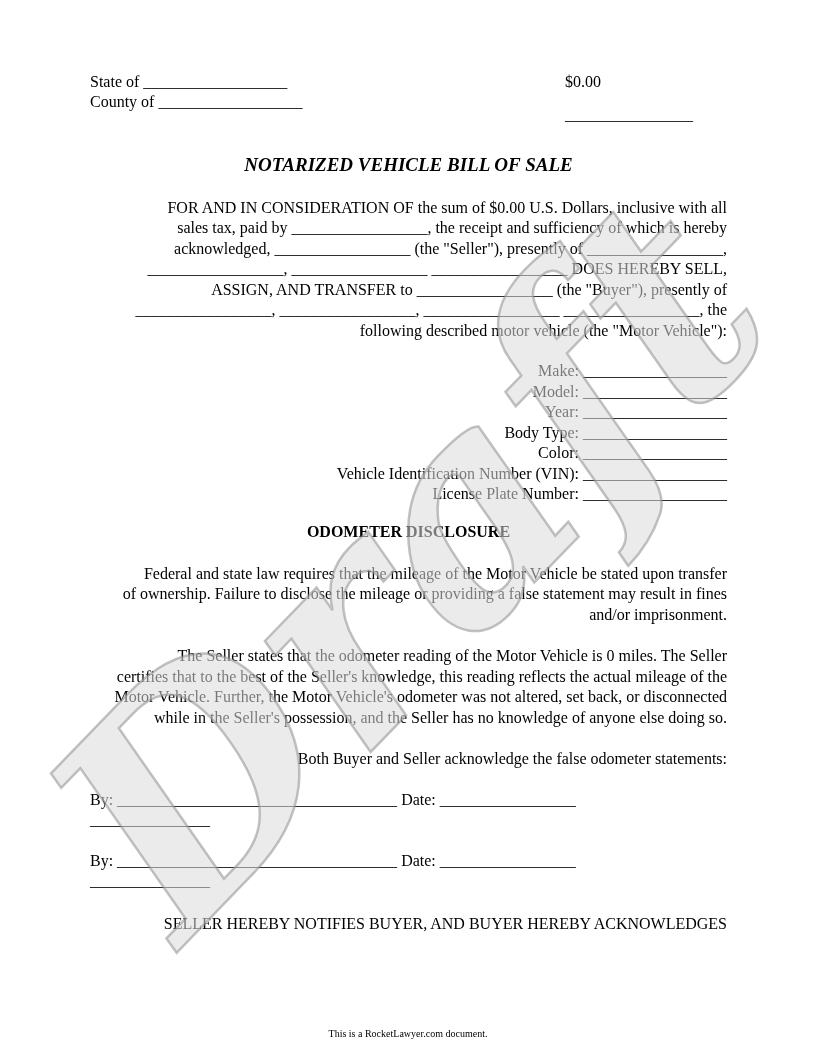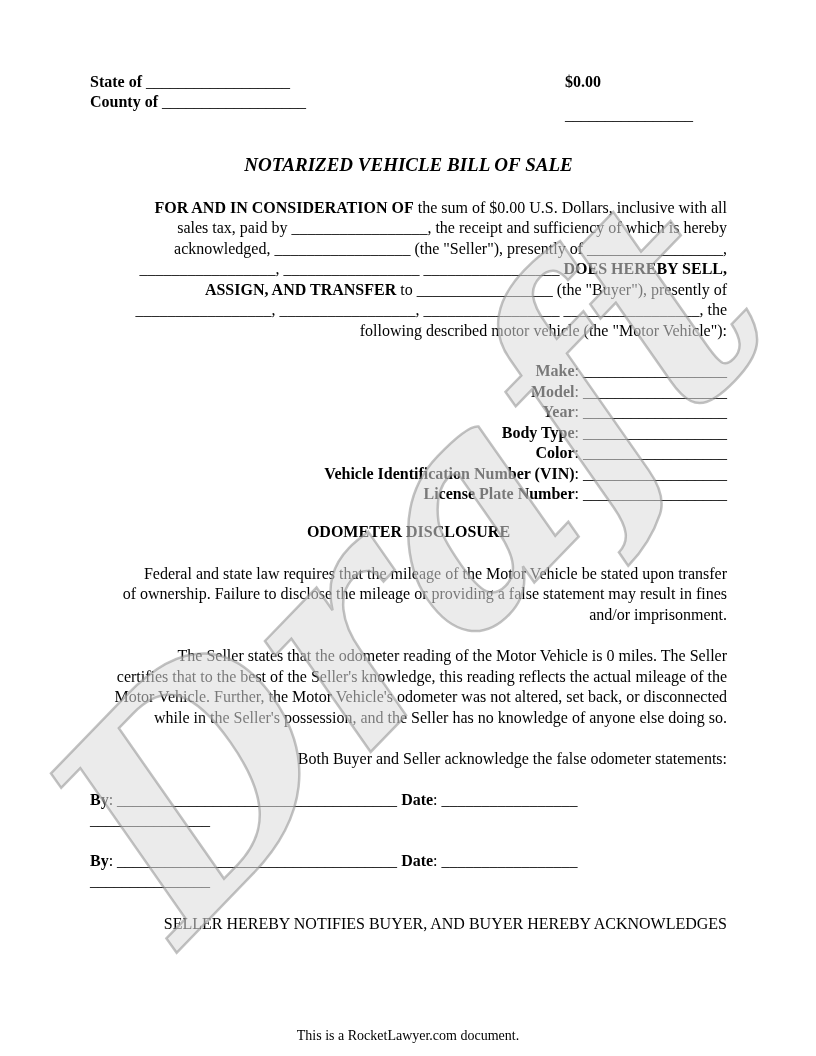--- a/index.html
+++ b/index.html
@@ -8,40 +8,40 @@
     width: 816px; height: 1056px;
     background: #ffffff;
     position: relative;
     overflow: hidden;
     font-family: "Liberation Serif", serif;
     font-size: 16px;
     line-height: 1.28;
     color: #000000;
   }
   .page { padding: 72px 89px 0 90px; position: relative; }
-  .b { font-weight: bold; }
+  .b { font-weight: normal; }
   .header-row { position: relative; }
   .header-right { position: absolute; left: 475px; top: 0; }
   .amount-line { margin-top: 13px; }
   .title {
     font-size: 19px; font-weight: bold; font-style: italic;
     text-align: center; margin: 40px 0 0 0; line-height: 1.26;
   }
   .para { margin: 21px 0 0 0; text-align: right; }
   .indent { text-indent: 48px; }
   .fields { margin-top: 20px; text-align: right; }
   .heading {
     font-size: 16px; font-weight: bold; font-style: normal;
     text-align: center; margin: 18px 0 0 0; line-height: 1.28;
   }
   .sig-block { margin-top: 20px; }
   .notice { text-indent: 48px; margin-top: 22px; }
   .footer {
     position: absolute; left: 0; right: 0; top: 1027px;
-    text-align: center; font-size: 14px; line-height: 1.3;
+    text-align: center; font-size: 10px; line-height: 1.3;
   }
   .watermark {
     position: absolute; left: 0; top: 0;
     pointer-events: none;
   }
   .wm-text {
     font-family: "DejaVu Serif", serif;
     font-size: 295px;
     font-style: italic;
     font-weight: bold;

